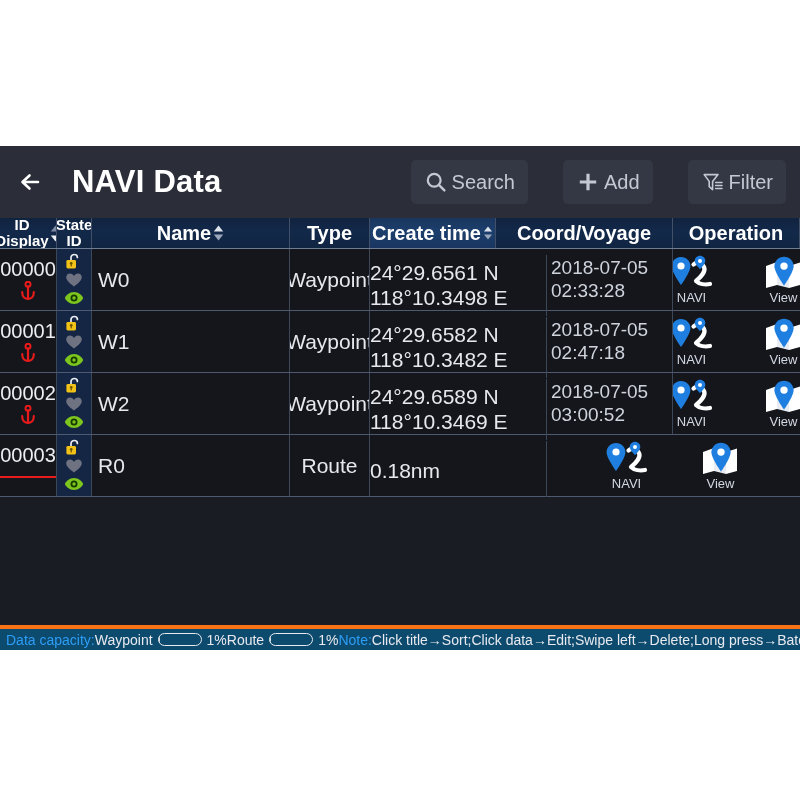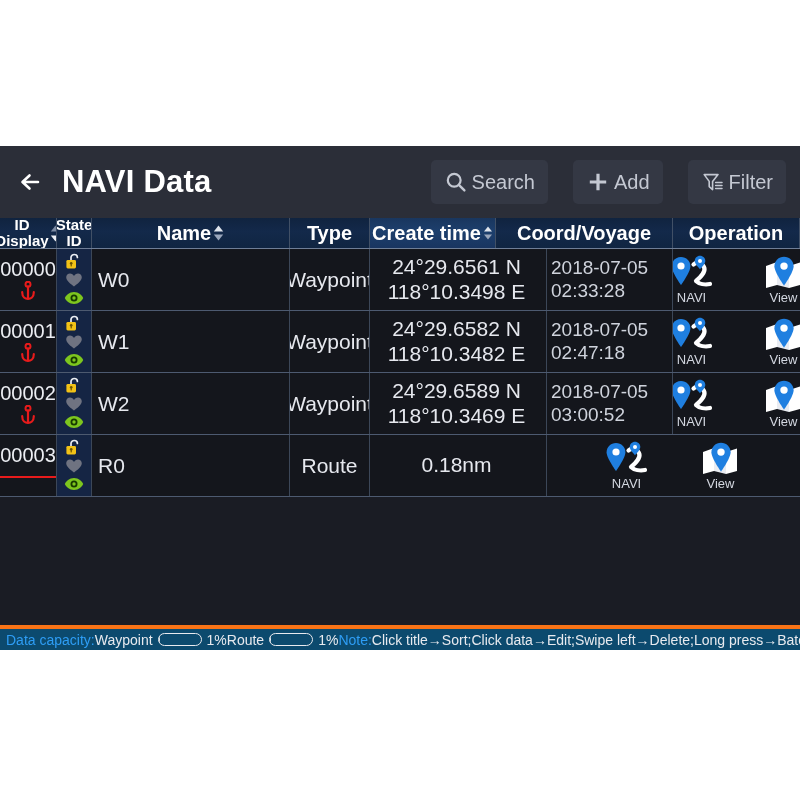--- a/index.html
+++ b/index.html
@@ -16,21 +16,21 @@
     background: #14161c;
     display: flex; flex-direction: column;
   }
 
   
   .topbar {
     height: 72px; flex: 0 0 72px;
     background: #2b2e38;
     display: flex; align-items: center;
     padding: 0 14px 0 18px;
-    gap: 14px;
+    gap: 24px;
   }
   .back-arrow {
     width: 30px; height: 30px;
     flex: 0 0 30px;
     position: relative;
     cursor: pointer;
   }
   .back-arrow svg { display: block; }
   .app-title {
     font-size: 31px; font-weight: bold; color: #ffffff;
@@ -128,22 +128,22 @@
     cursor: pointer;
   }
   .st-ico { width: 22px; height: 17px; display:flex; align-items:center; justify-content:center; }
 
   
   .drow .c-name { padding-left: 6px; justify-content: flex-start; }
   .drow .c-type { justify-content: center; }
 
   
   .drow .c-coord {
-    flex-direction: column; align-items: center; justify-content: center;
-    padding-right: 3px; line-height: 1.16;
+    flex-direction: column; align-items: flex-start; justify-content: center;
+    padding-right: 3px; line-height: 1.16; margin-top: 6px;
   }
   .coord-l { font-size: 21px; color: #e6e8ee; white-space: nowrap; }
 
   
   .drow .c-time {
     flex-direction: column; align-items: flex-start; justify-content: center;
     padding-left: 4px; line-height: 1.2;
   }
   .time-l { font-size: 19px; color: #cfd3dc; white-space: nowrap; }
 

